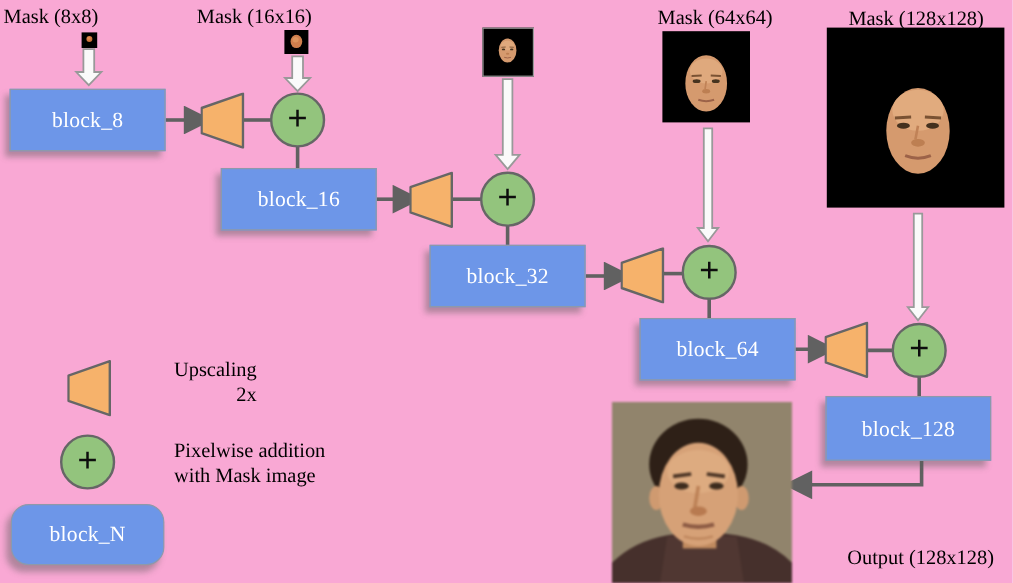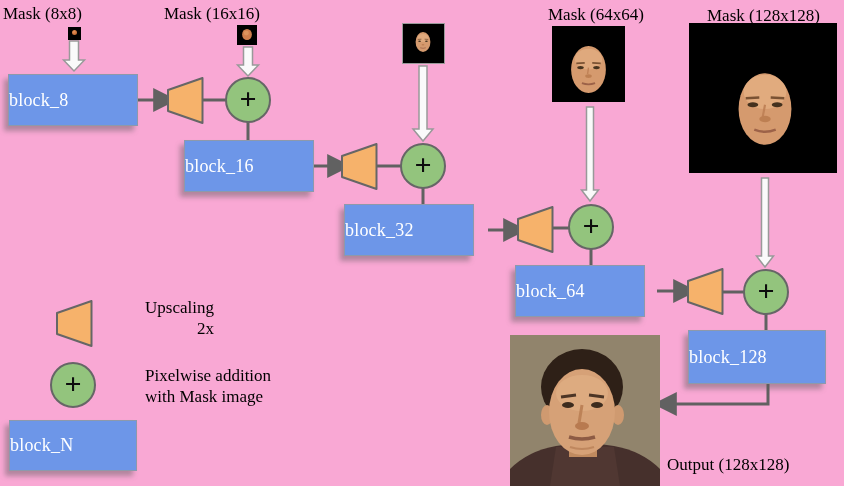--- a/index.html
+++ b/index.html
@@ -5,21 +5,21 @@
   html,body{margin:0;padding:0;background:#fff;}
   .canvas{
     position:relative;width:844px;height:486px;background:#f9a8d4;overflow:hidden;
     font-family:Liberation Serif, serif;color:#000;
   }
   .wires{position:absolute;left:0;top:0;z-index:1;}
   .lbl{position:absolute;font-size:17px;line-height:1.24;white-space:pre-line;z-index:3;}
   .block{
     position:absolute;z-index:2;background:#6d96e8;border:1px solid #8d99ab;
     box-shadow:-4px 5px 5px rgba(90,90,90,.45);
-    display:flex;align-items:center;justify-content:flex-start;
+    display:flex;align-items:center;justify-content:center;
     color:#ffffff;font-size:18px;letter-spacing:.2px;box-sizing:border-box;
   }
   .circle{
     position:absolute;z-index:2;width:46px;height:46px;border-radius:50%;
     background:#93c47d;border:2px solid #666666;box-sizing:border-box;
     display:flex;align-items:center;justify-content:center;
     font-size:30px;font-weight:bold;color:#0d0d0d;
   }
   .circle span{margin-top:-3px;}
   .trap{position:absolute;z-index:2;}
@@ -126,24 +126,24 @@
       <path d="M35,85 Q50,91 65,85" stroke="#9c6248" stroke-width="3.5" fill="none"></path>
     </svg>
   </div>
 
   <div class="block" style="left:8px;top:74px;width:130px;height:52px;">
     <span>block_8</span>
   </div>
   <div class="block" style="left:184px;top:140px;width:130px;height:52px;">
     <span>block_16</span>
   </div>
-  <div class="block" style="left:344px;top:204px;width:130px;height:52px;">
+  <div class="block" style="left:358px;top:204px;width:130px;height:52px;">
     <span>block_32</span>
   </div>
-  <div class="block" style="left:515px;top:265px;width:130px;height:52px;">
+  <div class="block" style="left:533px;top:265px;width:130px;height:52px;">
     <span>block_64</span>
   </div>
   <div class="block" style="left:688px;top:330px;width:138px;height:54px;">
     <span>block_128</span>
   </div>
 
   <svg class="trap" style="left:167px;top:77px;" width="37" height="47" viewBox="0 0 37 47">
     <polygon points="1,13 35.5,1 35.5,46 1,34" fill="#f6b26b" stroke="#666666" stroke-width="2" stroke-linejoin="round"></polygon>
   </svg>
   <svg class="trap" style="left:341px;top:143px;" width="37" height="47" viewBox="0 0 37 47">
@@ -193,31 +193,31 @@
       <ellipse cx="58" cy="70" rx="6" ry="3" fill="#3d2c1e"></ellipse>
       <ellipse cx="87" cy="70" rx="6" ry="3" fill="#3d2c1e"></ellipse>
 
       <path d="M72,70 L69,88" stroke="#bd8257" stroke-width="3" fill="none"></path>
       <ellipse cx="72" cy="91" rx="7" ry="4" fill="#b87a50"></ellipse>
 
       <path d="M59,102 Q72,106 85,102" stroke="#8d5b44" stroke-width="3.5" fill="none"></path>
       <path d="M60,112 Q72,116 84,112" stroke="#b98157" stroke-width="2" fill="none" opacity=".8"></path>
     </svg>
   </div>
-  <div class="lbl" style="left:667px;top:454px;">Output (128x128)</div>
+  <div class="lbl" style="left:706px;top:454px;">Output (128x128)</div>
 
   <svg class="trap" style="left:56px;top:300px;" width="37" height="47" viewBox="0 0 37 47">
     <polygon points="1,13 35.5,1 35.5,46 1,34" fill="#f6b26b" stroke="#666666" stroke-width="2" stroke-linejoin="round"></polygon>
   </svg>
   <div class="lbl" style="left:145px;top:297px;text-align:right;">Upscaling
 2x</div>
 
   <div class="circle" style="left:50px;top:362px;">
     <span>+</span>
   </div>
   <div class="lbl" style="left:145px;top:365px;">Pixelwise addition
 with Mask image</div>
 
-  <div class="block" style="left:9px;top:420px;width:128px;height:51px;">
+  <div class="block" style="left:9px;top:420px;width:128px;height:51px;border-radius:15px;">
     <span>block_N</span>
   </div>
 
 </div>
 
 </body></html>

